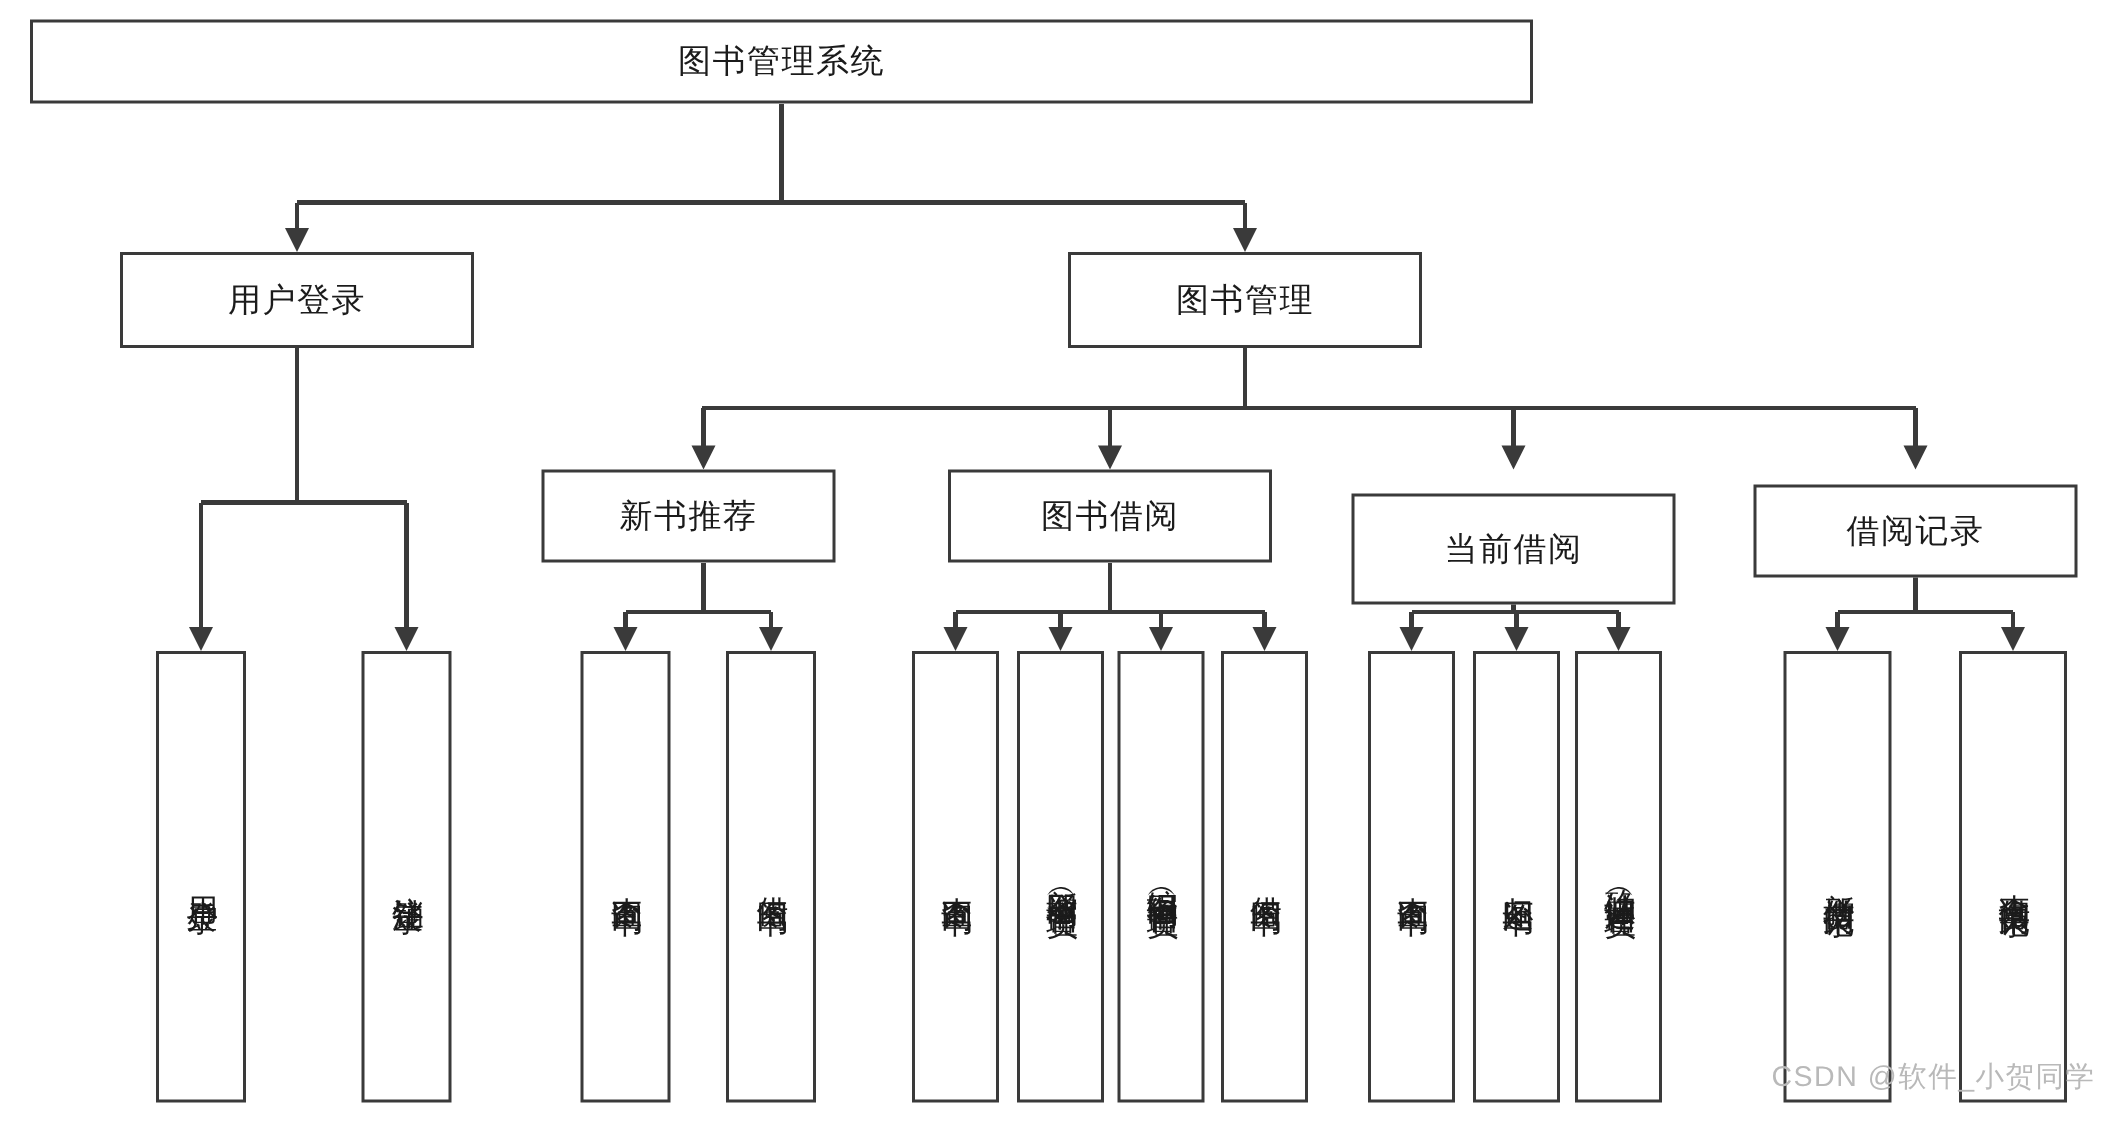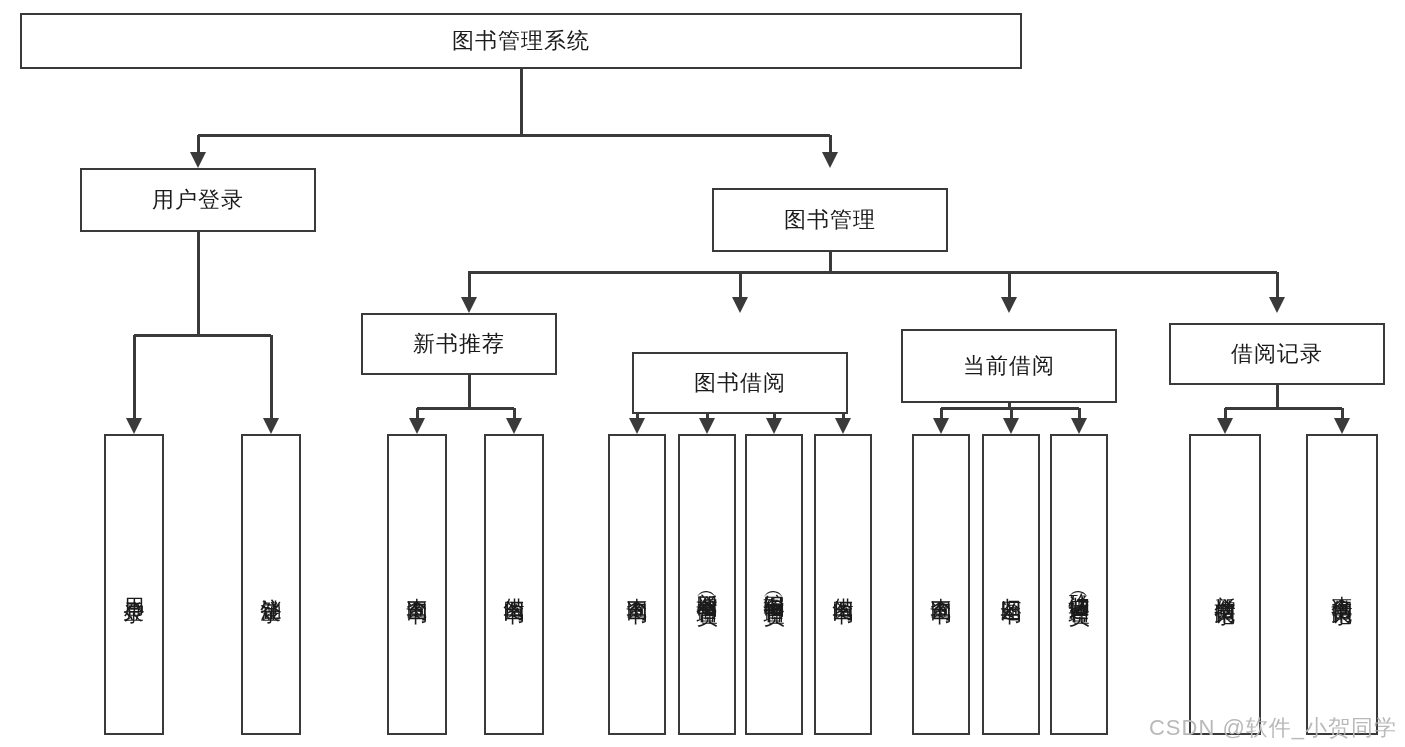--- a/index.html
+++ b/index.html
@@ -54,22 +54,22 @@
     writing-mode: vertical-rl;
     text-orientation: upright;
     white-space: normal;
   }
   .node .txt {
     display: block;
   }
   #watermark {
     position: absolute;
     right: 8px;
-    bottom: 4px;
-    font-size: 22px;
+    bottom: 16px;
+    font-size: 19px;
     color: #b9b9b9;
     letter-spacing: 1px;
     z-index: 3;
     white-space: nowrap;
   }
 </style>
 </head>
 <body>
 
 <div id="canvas">
@@ -153,27 +153,27 @@
       <line x1="1225" y1="408" x2="1225" y2="410" stroke="#3a3a3a" stroke-width="3" shape-rendering="crispEdges"></line>
       <line x1="1342" y1="408" x2="1342" y2="410" stroke="#3a3a3a" stroke-width="3" shape-rendering="crispEdges"></line>
     </svg>
   <div id="nodes-layer">
       <div class="node h" style="left: 20px; top: 13px; width: 1002px; height: 56px;">
         <span class="txt">图书管理系统</span>
       </div>
       <div class="node h" style="left: 80px; top: 168px; width: 236px; height: 64px;">
         <span class="txt">用户登录</span>
       </div>
-      <div class="node h" style="left: 712px; top: 168px; width: 236px; height: 64px; margin-top: 20px;">
+      <div class="node h" style="left: 712px; top: 168px; width: 236px; height: 64px;">
         <span class="txt">图书管理</span>
       </div>
       <div class="node h" style="left: 361px; top: 313px; width: 196px; height: 62px;">
         <span class="txt">新书推荐</span>
       </div>
-      <div class="node h" style="left: 632px; top: 313px; width: 216px; height: 62px; margin-top: 39px;">
+      <div class="node h" style="left: 632px; top: 313px; width: 216px; height: 62px;">
         <span class="txt">图书借阅</span>
       </div>
       <div class="node h" style="left: 901px; top: 313px; width: 216px; height: 74px; margin-top: 16px;">
         <span class="txt">当前借阅</span>
       </div>
       <div class="node h" style="left: 1169px; top: 323px; width: 216px; height: 62px;">
         <span class="txt">借阅记录</span>
       </div>
       <div class="node v" style="left: 104px; top: 434px; width: 60px; height: 301px;">
         <span class="txt">用户登录</span>

